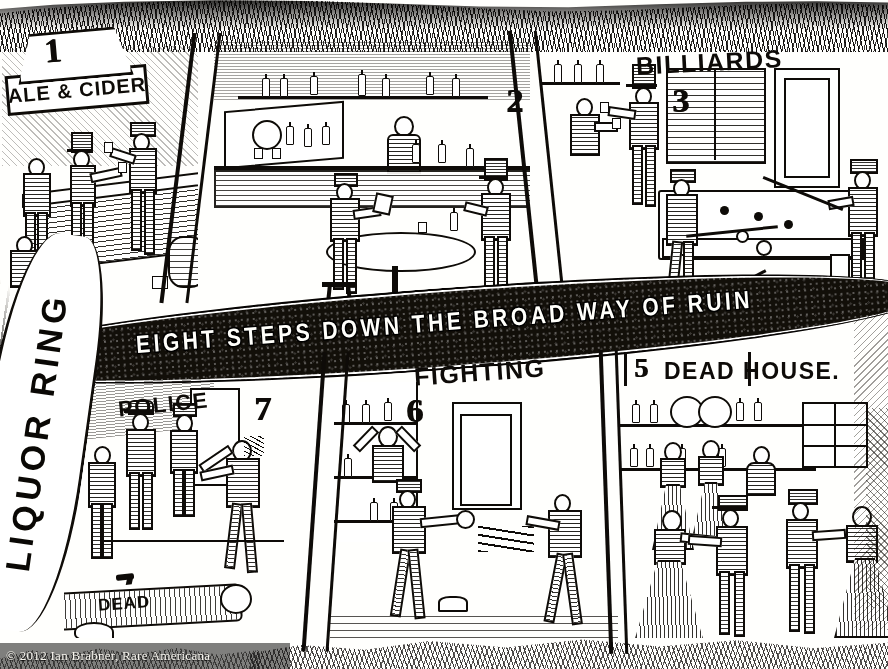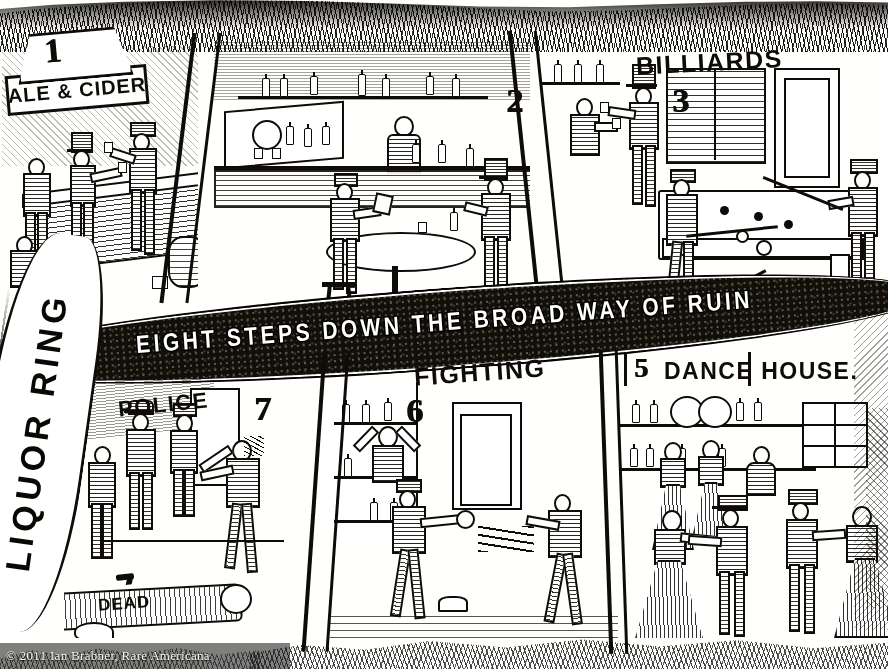--- a/index.html
+++ b/index.html
@@ -673,21 +673,21 @@
       <div class="skirt" style="left:-2px;top:52px;width:58px;height:76px;"></div>
     </div>
 
     <div class="hatch-d" style="position:absolute;left:246px;top:40px;width:24px;height:200px;opacity:.7;"></div>
   </div>
 
   <div class="panel-num" style="left:634px;top:352px;font-size:28px;">
     <span>5</span>
   </div>
   <div class="panel-title" style="left:664px;top:358px;font-size:23px;">
-    <span>DANCE HOUSE.</span>
+    <span>DEAD HOUSE.</span>
   </div>
   <div style="position:absolute;left:748px;top:352px;width:3px;height:34px;background:#13110e;"></div>
   <div style="position:absolute;left:624px;top:352px;width:3px;height:34px;background:#13110e;"></div>
 
   <div style="position:absolute;left:312px;top:352px;width:4px;height:300px;background:#13110e;transform:rotate(4deg);"></div>
   <div style="position:absolute;left:336px;top:352px;width:3px;height:300px;background:#13110e;transform:rotate(4deg);"></div>
   <div style="position:absolute;left:604px;top:350px;width:4px;height:304px;background:#13110e;transform:rotate(-2deg);"></div>
   <div style="position:absolute;left:620px;top:350px;width:3px;height:304px;background:#13110e;transform:rotate(-2deg);"></div>
 
   <div class="ring-burst"></div>
@@ -696,16 +696,16 @@
   </div>
 
   <div class="rough-edge edge-dark" style="left:250px;bottom:0;width:640px;height:40px;opacity:.85;
               clip-path:polygon(0 60%,8% 40%,18% 52%,28% 30%,40% 46%,52% 26%,64% 44%,76% 28%,88% 48%,100% 34%,100% 100%,0 100%);"></div>
   <div class="rough-edge edge-dark" style="left:0;bottom:0;width:260px;height:34px;opacity:.7;
               clip-path:polygon(0 70%,12% 44%,24% 62%,38% 40%,52% 56%,68% 38%,84% 58%,100% 44%,100% 100%,0 100%);"></div>
 
   <div class="hatch-d2" style="position:absolute;right:0;top:300px;width:34px;height:330px;opacity:.5;"></div>
 
   <div class="watermark">
-    <span>© 2011 Ian Brabner, Rare Americana</span>
+    <span>© 2012 Ian Brabner, Rare Americana</span>
   </div>
 
 </div>
 
 </body></html>

